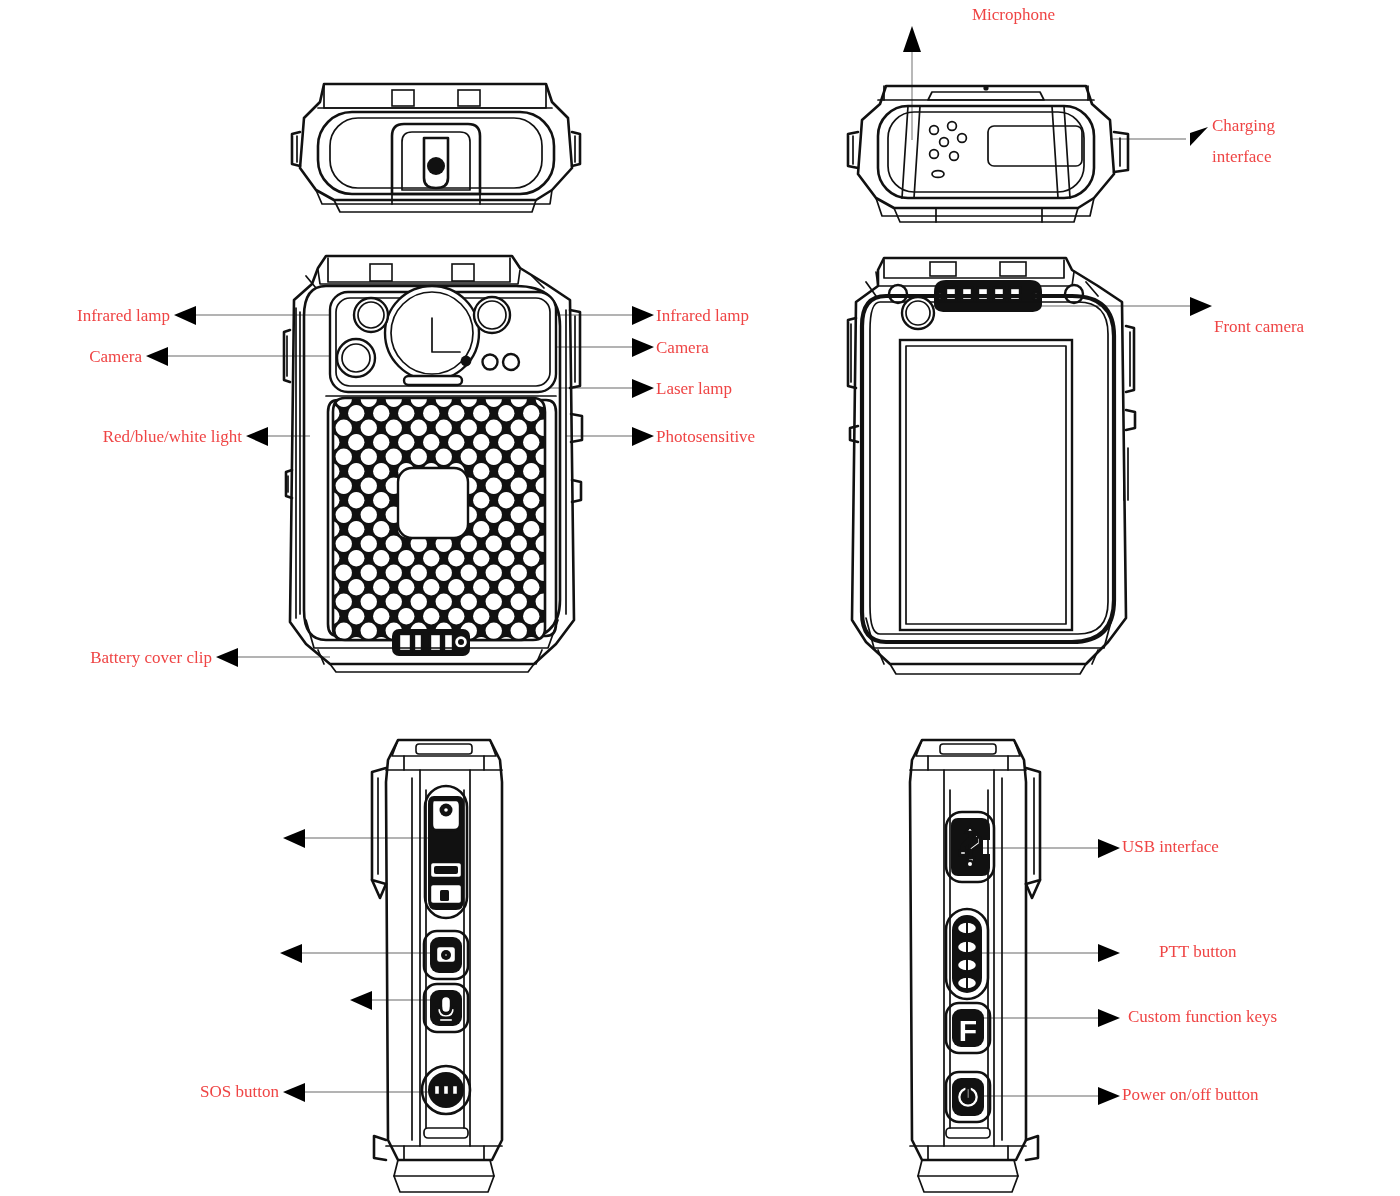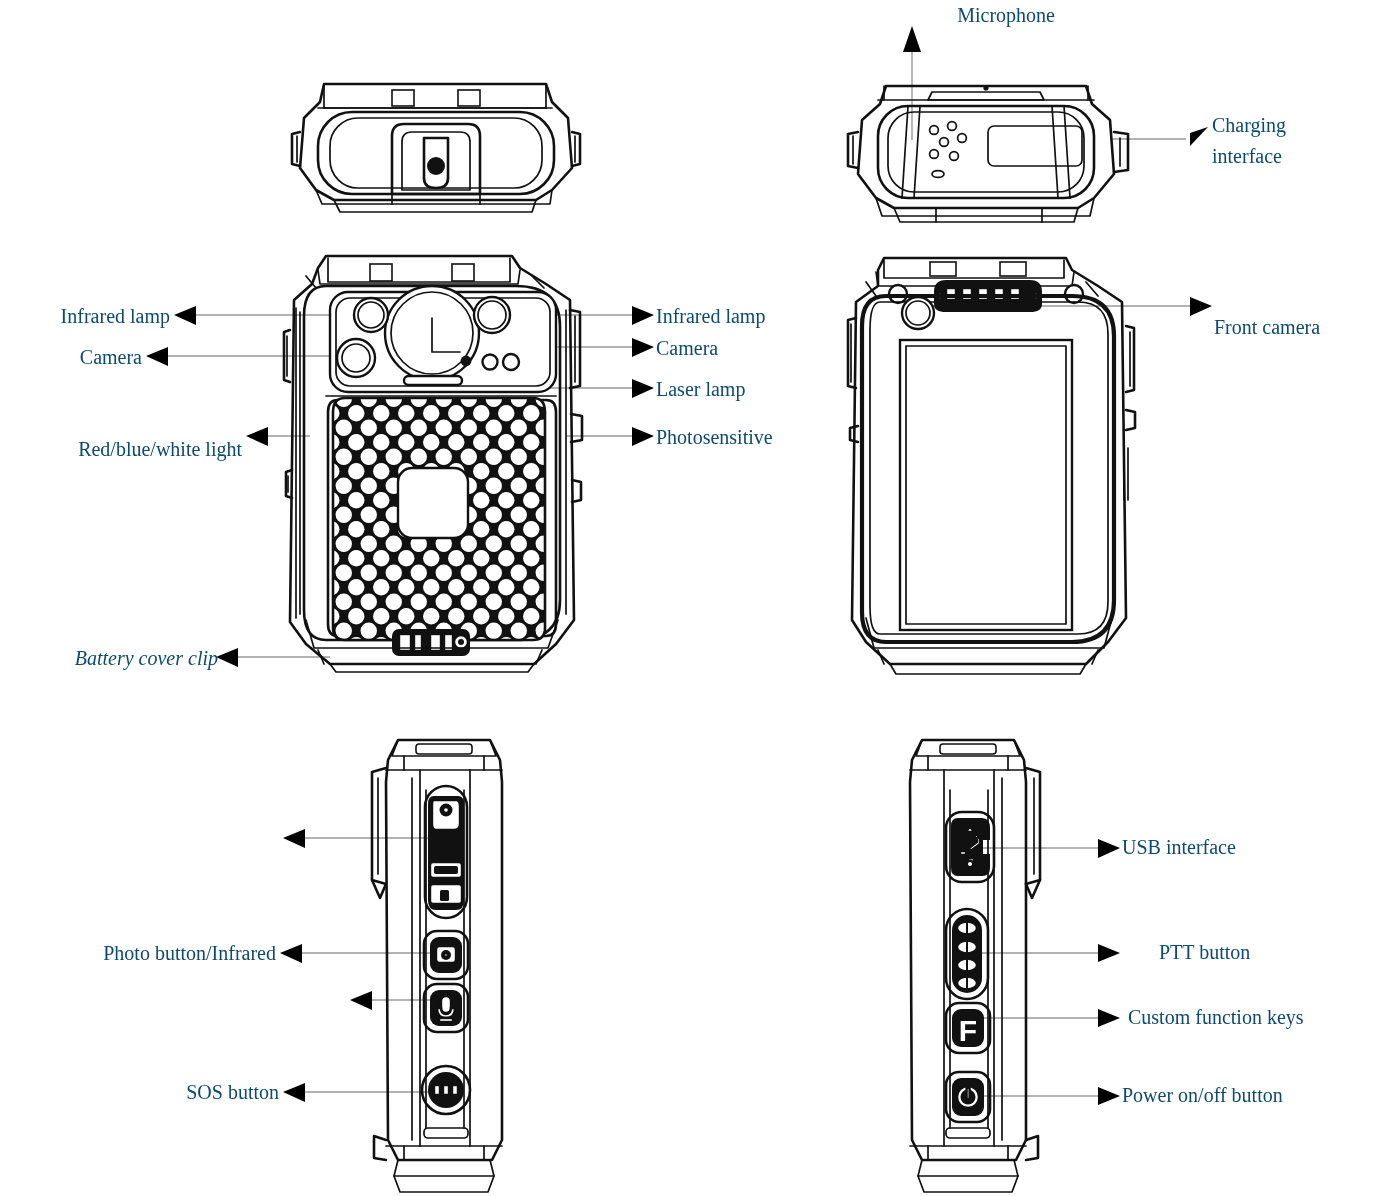--- a/index.html
+++ b/index.html
@@ -1,19 +1,19 @@
 <!DOCTYPE html>
 <html><head>
 <meta charset="utf-8">
 <style>
   html,body{margin:0;padding:0;background:#ffffff;}
   body{width:1400px;height:1196px;position:relative;overflow:hidden;
        font-family:"Liberation Serif","DejaVu Serif",serif;color:#000;}
   .stage{position:absolute;left:0;top:0;width:1400px;height:1196px;}
-  .lbl{position:absolute;font-size:20px;line-height:30px;white-space:nowrap;color:#0c4a6e;}
+  .lbl{position:absolute;font-size:17px;line-height:30px;white-space:nowrap;color:#ef4444;}
   .lbl.r{text-align:left;}
   .lbl.l{text-align:right;}
   .lbl.two{white-space:normal;width:150px;line-height:31px;}
   svg{position:absolute;left:0;top:0;overflow:visible;}
   .ln{stroke:#9a9a9a;stroke-width:1.4;fill:none;}
   .arw{fill:#000;}
   .dw{fill:none;stroke:#111;stroke-width:2.6;stroke-linejoin:round;stroke-linecap:round;}
   .dw-t{fill:none;stroke:#111;stroke-width:1.7;stroke-linejoin:round;stroke-linecap:round;}
   .dw-x{fill:none;stroke:#111;stroke-width:4.2;stroke-linejoin:round;stroke-linecap:round;}
   .fillk{fill:#111;stroke:none;}
@@ -389,31 +389,30 @@
 
 <div class="lbl l" style="left:0;top:0;width:1055px;text-align:right;">Microphone</div>
 
 <div class="lbl r two" style="left:1212px;top:110px;">
   <span>Charging</span><br>
   <span>interface</span>
 </div>
 
 <div class="lbl l" style="left:0;top:301px;width:170px;">Infrared lamp</div>
 <div class="lbl l" style="left:0;top:342px;width:142px;">Camera</div>
-<div class="lbl l" style="left:0;top:422px;width:242px;margin-top:12px;">Red/blue/white light</div>
-<div class="lbl l" style="left:6px;top:643px;width:212px;font-style:italic;">Battery cover clip</div>
+<div class="lbl l" style="left:0;top:422px;width:242px;">Red/blue/white light</div>
+<div class="lbl l" style="left:0;top:643px;width:212px;">Battery cover clip</div>
 
 <div class="lbl r" style="left:656px;top:301px;">Infrared lamp</div>
 <div class="lbl r" style="left:656px;top:333px;">Camera</div>
 <div class="lbl r" style="left:656px;top:374px;">Laser lamp</div>
 <div class="lbl r" style="left:656px;top:422px;">Photosensitive</div>
 
 <div class="lbl r" style="left:1214px;top:292px;margin-top:20px;">Front camera</div>
 
-<div class="lbl l" style="left:0;top:938px;width:276px;">Photo button/Infrared</div>
 <div class="lbl l" style="left:0;top:1077px;width:279px;">SOS button</div>
 
 <div class="lbl r" style="left:1122px;top:832px;">USB interface</div>
 <div class="lbl r" style="left:1122px;top:937px;margin-left:37px;">PTT button</div>
 <div class="lbl r" style="left:1128px;top:1002px;">Custom function keys</div>
 <div class="lbl r" style="left:1122px;top:1080px;text-align:center;">Power on/off button</div>
 
 </div>
 
 </body></html>

